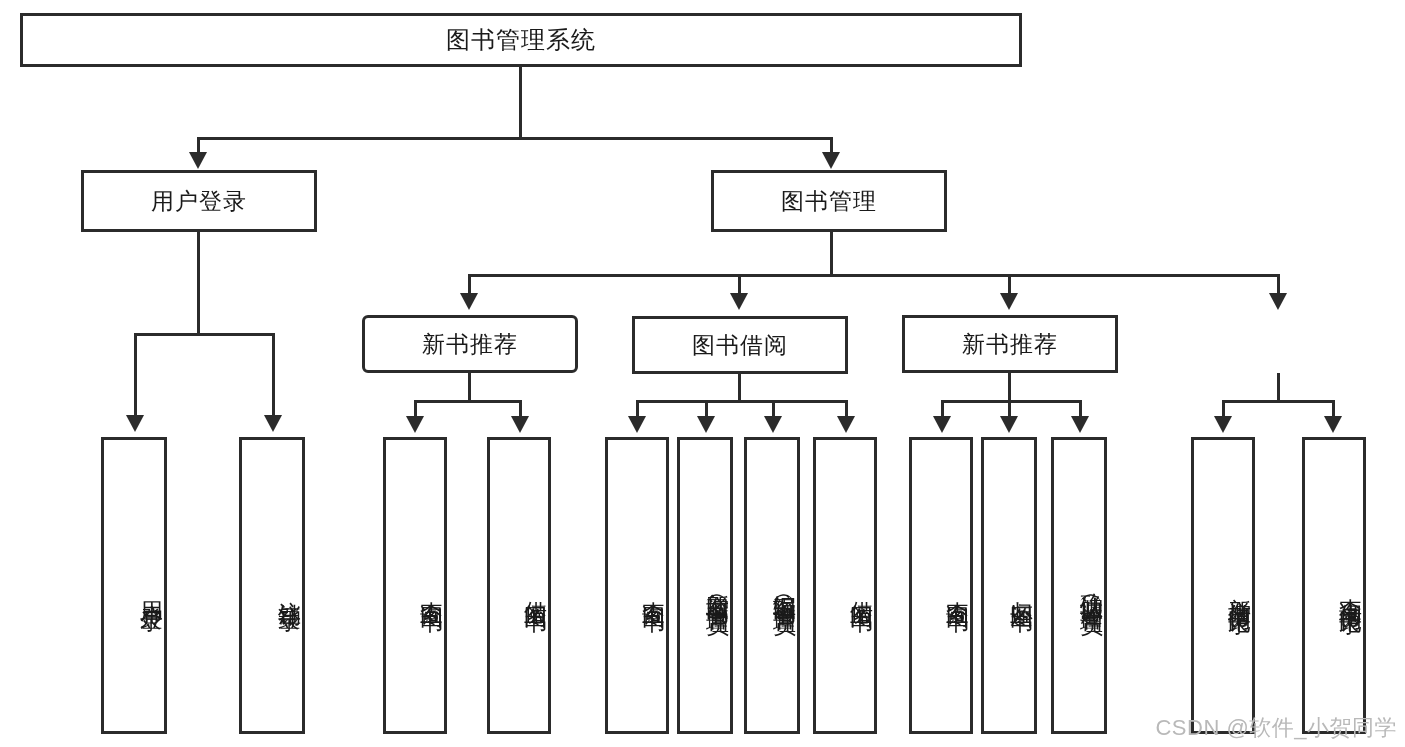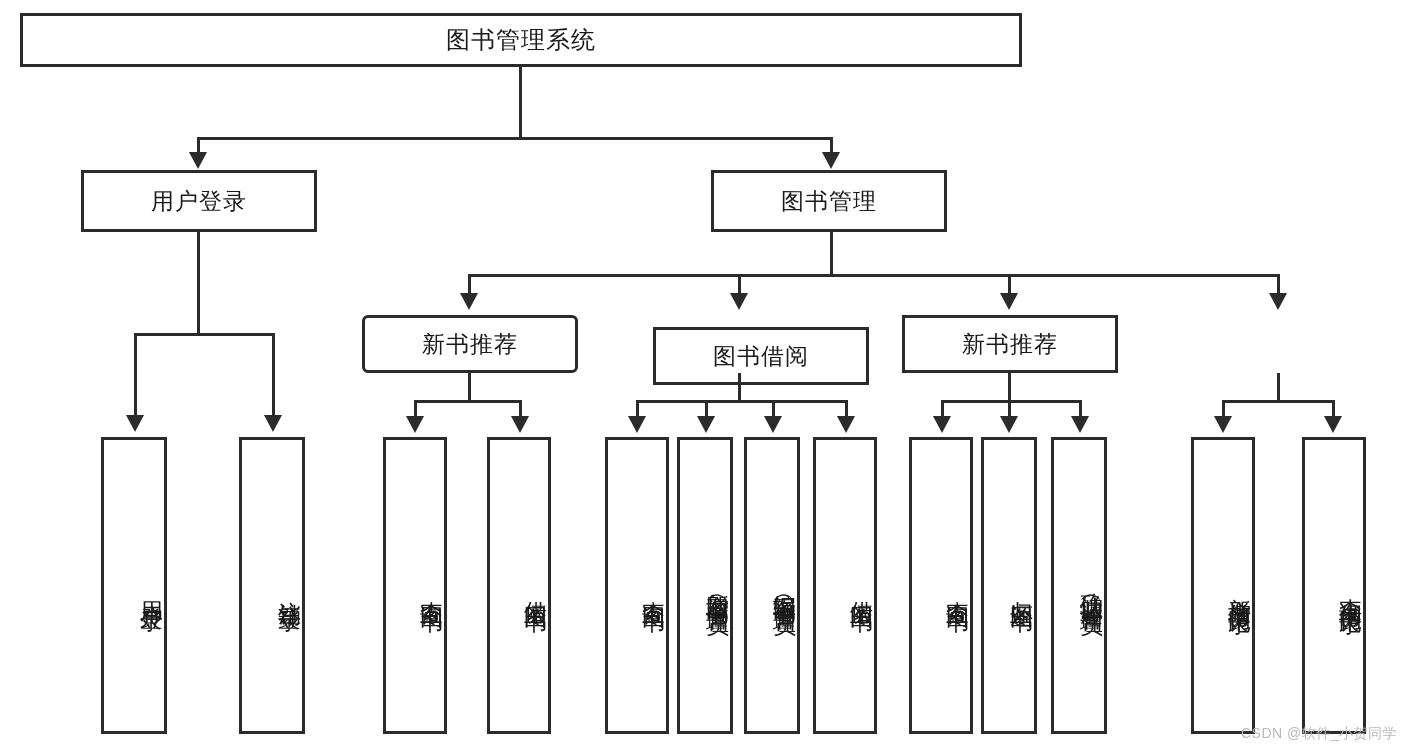--- a/index.html
+++ b/index.html
@@ -66,21 +66,21 @@
     width: 0;
     height: 0;
     border-left: 9px solid transparent;
     border-right: 9px solid transparent;
     border-top: 17px solid #2b2b2b;
   }
   .watermark {
     position: absolute;
     right: 8px;
     bottom: 4px;
-    font-size: 14px;
+    font-size: 22px;
     color: #b9b9b9;
     white-space: nowrap;
     letter-spacing: 0.5px;
   }
 </style>
 </head>
 <body>
 
 <div id="canvas">
 
@@ -119,21 +119,21 @@
   <div class="vline" style="left:738px; top:274px; height:22px;"></div>
   <div class="arrow" style="left:730px; top:293px;"></div>
   <div class="vline" style="left:1008px; top:274px; height:22px;"></div>
   <div class="arrow" style="left:1000px; top:293px;"></div>
   <div class="vline" style="left:1277px; top:274px; height:22px;"></div>
   <div class="arrow" style="left:1269px; top:293px;"></div>
 
   <div class="node horiz" style="left:362px; top:315px; width:216px; height:58px;border-radius:6px;">
     <span>新书推荐</span>
   </div>
-  <div class="node horiz" style="left:632px; top:327px; width:216px; height:58px;margin-left:21px;">
+  <div class="node horiz" style="left:632px; top:316px; width:216px; height:58px;">
     <span>图书借阅</span>
   </div>
   <div class="node horiz" style="left:902px; top:315px; width:216px; height:58px;">
     <span>新书推荐</span>
   </div>
 
   <div class="vline" style="left:468px; top:373px; height:30px;"></div>
   <div class="hline" style="left:414px; top:400px; width:108px;"></div>
   <div class="vline" style="left:414px; top:400px; height:18px;"></div>
   <div class="arrow" style="left:406px; top:416px;"></div>

